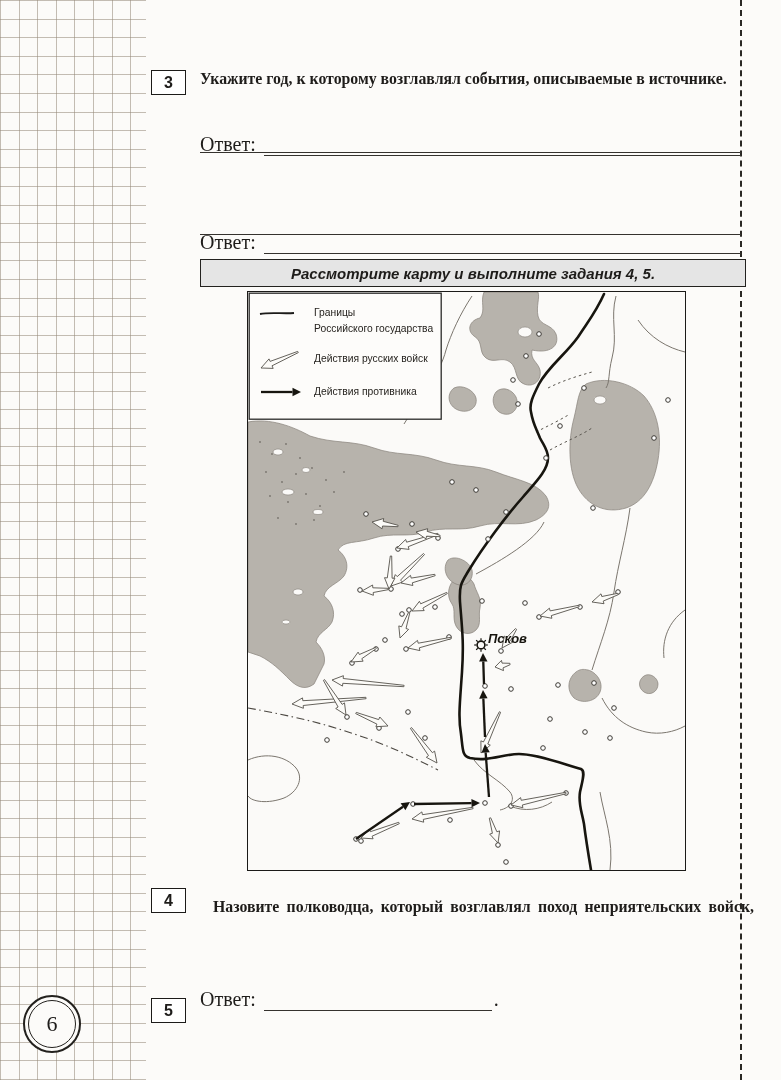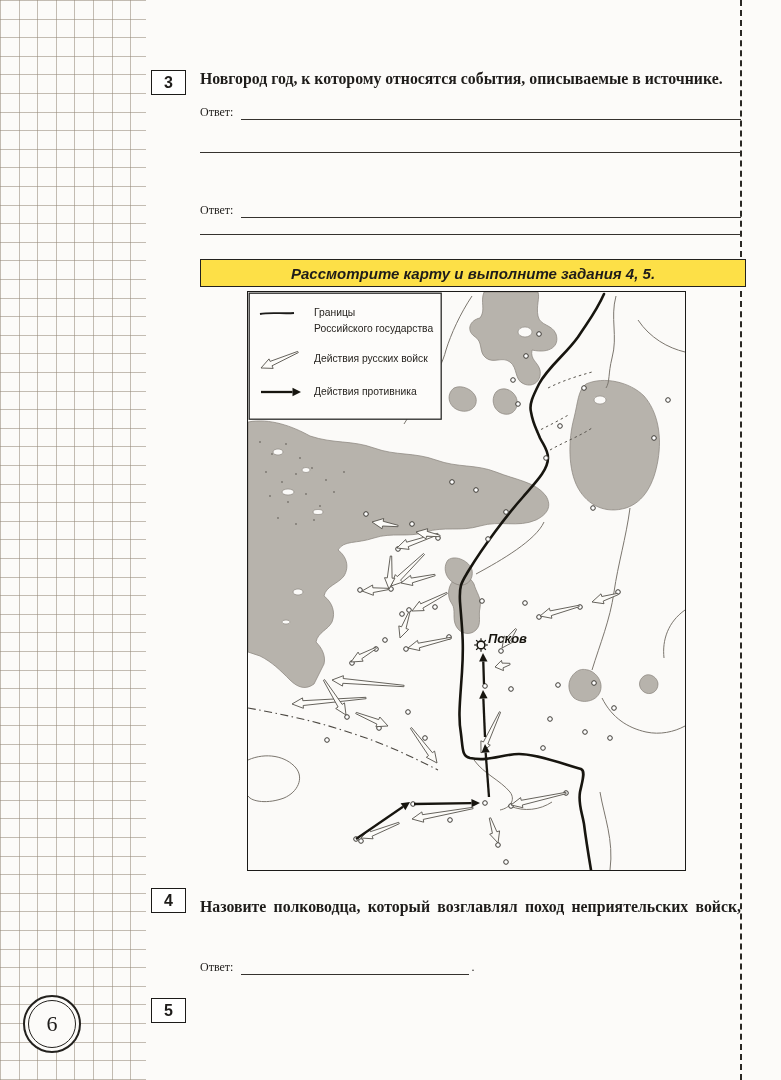--- a/index.html
+++ b/index.html
@@ -8,49 +8,49 @@
   .grid-strip{position:absolute;left:0;top:0;width:146px;height:1080px;
     background-image:
       repeating-linear-gradient(to right, rgba(148,136,120,.55) 0 1px, transparent 1px 18.6px),
       repeating-linear-gradient(to bottom, rgba(148,136,120,.55) 0 1px, transparent 1px 18.6px);}
   .cut-line{position:absolute;left:740px;top:0;height:1080px;width:0;border-left:2.5px dashed #2a2824;}
   .numbox{position:absolute;left:151px;width:33px;height:23px;border:1.7px solid #1c1b19;background:#fff;
     display:flex;align-items:center;justify-content:center;
     font-family:"Liberation Sans",sans-serif;font-weight:bold;font-size:16px;}
   .q{position:absolute;left:200px;width:541px;font-weight:bold;font-size:15.8px;line-height:26px;}
   .nowrap{white-space:nowrap;}
-  .just{text-align:justify;text-align-last:justify;line-height:27px;}
-  .ans{position:absolute;left:200px;width:541px;display:flex;align-items:flex-end;font-size:12px;height:22px;}
+  .just{text-align:justify;text-align-last:justify;line-height:27px;margin-left:13px;}
+  .ans{position:absolute;left:200px;width:541px;display:flex;font-size:20px;height:22px;margin-top:35px;}
   .ans .lbl{flex:0 0 auto;padding-right:8px;}
   .ans .line{flex:1 1 auto;border-bottom:1.4px solid #35322e;height:100%;}
   .ans .line.fixed{flex:0 0 228px;}
   .ans .dot{flex:0 0 auto;padding-left:2px;}
   .full-line{position:absolute;left:200px;width:541px;border-bottom:1.4px solid #35322e;height:0;}
   .instruction{position:absolute;left:200px;top:259px;width:544px;height:26px;border:1.4px solid #23221f;
-    background:#fde047;display:flex;align-items:center;justify-content:center;
+    background:#e5e5e5;display:flex;align-items:center;justify-content:center;
     font-family:"Liberation Sans",sans-serif;font-style:italic;font-weight:bold;font-size:15px;}
   .map-frame{position:absolute;left:247px;top:291px;width:437px;height:578px;border:1.7px solid #1b1a18;
     background:#fbfaf8;}
   .map-frame svg{display:block;width:100%;height:100%;}
   .page-badge{position:absolute;left:23px;top:995px;width:54px;height:54px;border:2.6px solid #23211e;
     border-radius:50%;background:#fcfbf9;display:flex;align-items:center;justify-content:center;}
   .page-badge::before{content:"";position:absolute;inset:3px;border:1.7px solid #23211e;border-radius:50%;}
   .page-badge span{font-size:22px;}
 </style>
 </head>
 <body>
 
 <div class="page">
   <div class="grid-strip"></div>
   <div class="cut-line"></div>
 
   <div class="numbox" style="top:70px">
     <span>3</span>
   </div>
-  <div class="q nowrap" style="top:66px">Новгород год, к которому относятся события, описываемые в источнике.</div>
+  <div class="q nowrap" style="top:66px">Укажите год, к которому возглавлял события, описываемые в источнике.</div>
 
   <div class="ans" style="top:98px">
     <span class="lbl">Ответ:</span>
     <span class="line"></span>
   </div>
   <div class="full-line" style="top:152px"></div>
 
 
   <div class="ans" style="top:196px">
     <span class="lbl">Ответ:</span>

